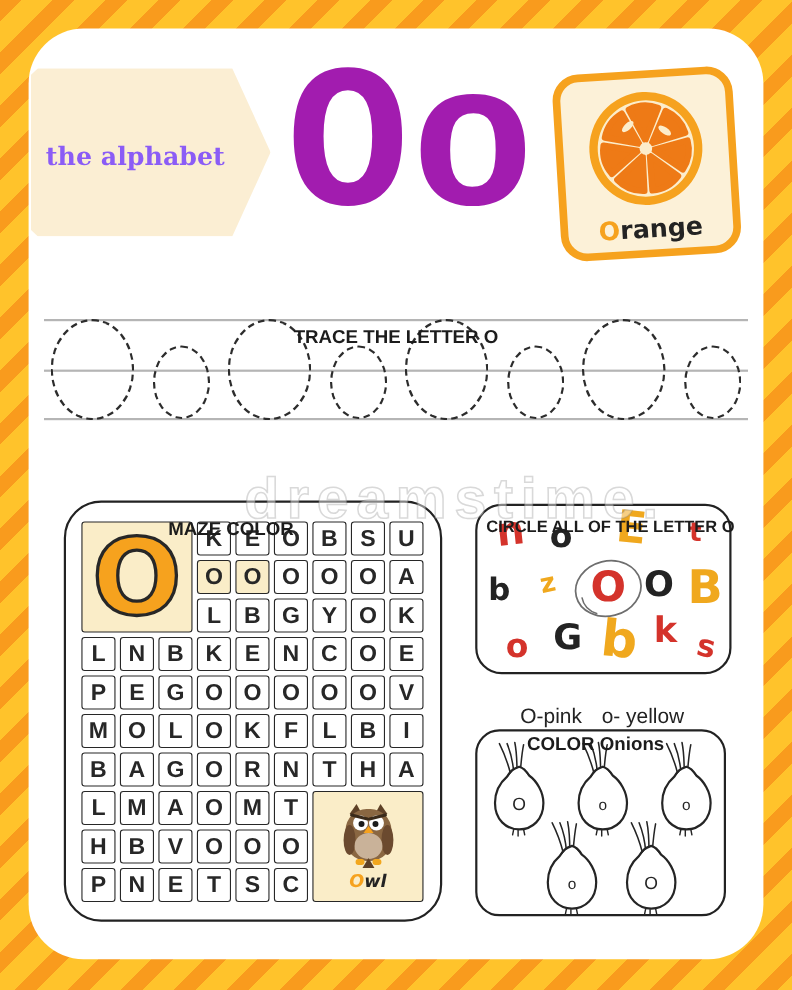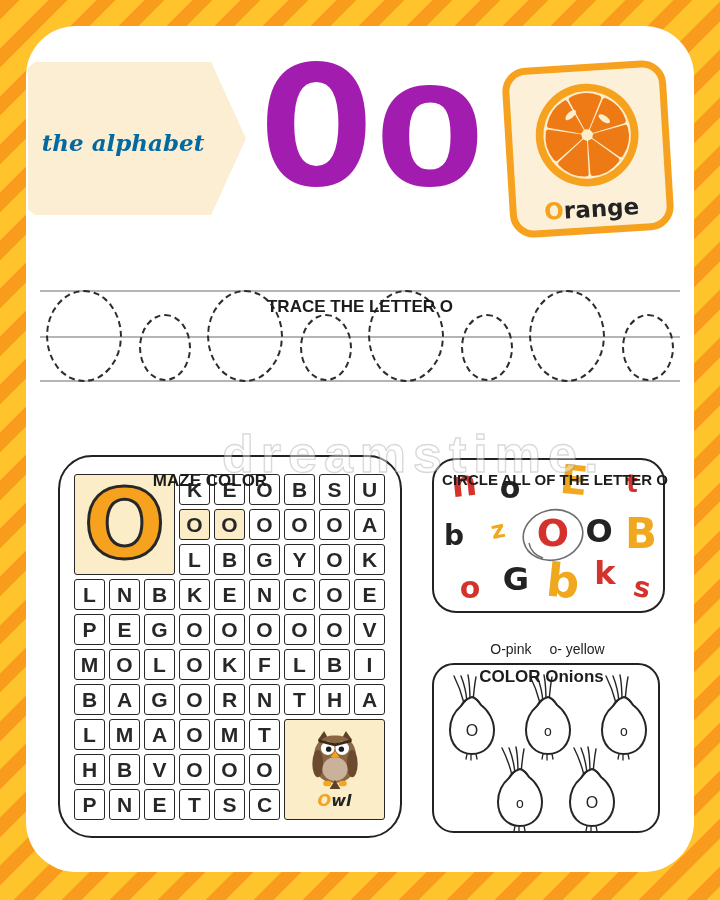--- a/index.html
+++ b/index.html
@@ -15,21 +15,21 @@
   
   .banner{
     position:absolute;left:28px;top:62px;width:218px;height:153px;
     background:#FBEED3;
     clip-path:polygon(0 4%,0 96%,3% 100%,84% 100%,100% 50%,84% 0,3% 0);
     display:flex;flex-direction:column;align-items:center;justify-content:center;
     padding-right:28px;box-sizing:border-box;z-index:3;
   }
   .banner .l1{font-size:34px;font-weight:700;color:#222;letter-spacing:1px;font-family:"DejaVu Sans",sans-serif;}
   .banner .l2{font-size:42px;font-weight:700;color:#F6A21E;letter-spacing:2px;margin-top:2px;font-family:"DejaVu Sans",sans-serif;}
-  .banner .l3{font-size:23px;font-style:italic;font-weight:700;color:#0369a1;font-family:"DejaVu Serif",serif;margin-top:8px;}
+  .banner .l3{font-size:23px;font-weight:700;color:#8b5cf6;font-family:"DejaVu Serif",serif;margin-top:8px;}
   .hero{
     position:absolute;left:240px;top:38px;width:268px;height:195px;
     display:flex;align-items:center;justify-content:center;z-index:2;
     font-family:Liberation Mono, monospace;font-weight:700;color:#a21caf;
     font-size:186px;line-height:186px;letter-spacing:2px;
   }
   .flashcard{
     position:absolute;left:506px;top:64px;width:164px;height:170px;
     background:#FCF1D8;border:7px solid #F6A21E;border-radius:24px;
     transform:rotate(-3.5deg);box-sizing:border-box;
@@ -88,21 +88,21 @@
     position:absolute;left:432px;top:458px;width:233px;height:155px;
     border:2px solid #222;border-radius:24px;box-sizing:border-box;z-index:2;background:#fff;
   }
   .scatter{
     position:absolute;transform:translate(-50%,-50%);
     font-family:"DejaVu Sans",sans-serif;font-weight:700;line-height:1;
   }
   .scatter.red{color:#D4332B;} .scatter.yellow{color:#F0A81E;} .scatter.black{color:#232323;}
   .circle-mark{position:absolute;transform:translate(-50%,-50%);pointer-events:none;}
   
-  .legend{position:absolute;font-size:14px;color:#232323;text-align:center;z-index:4;display:flex;justify-content:center;gap:18px;}
+  .legend{position:absolute;font-size:19px;color:#232323;text-align:center;z-index:4;display:flex;justify-content:center;gap:18px;}
   .onion-box{
     position:absolute;left:432px;top:663px;width:228px;height:170px;
     border:2px solid #222;border-radius:22px;box-sizing:border-box;z-index:2;background:#fff;
   }
   .onion{position:absolute;width:64px;height:88px;}
 </style>
 </head>
 <body>
 
 <div class="page"></div>

